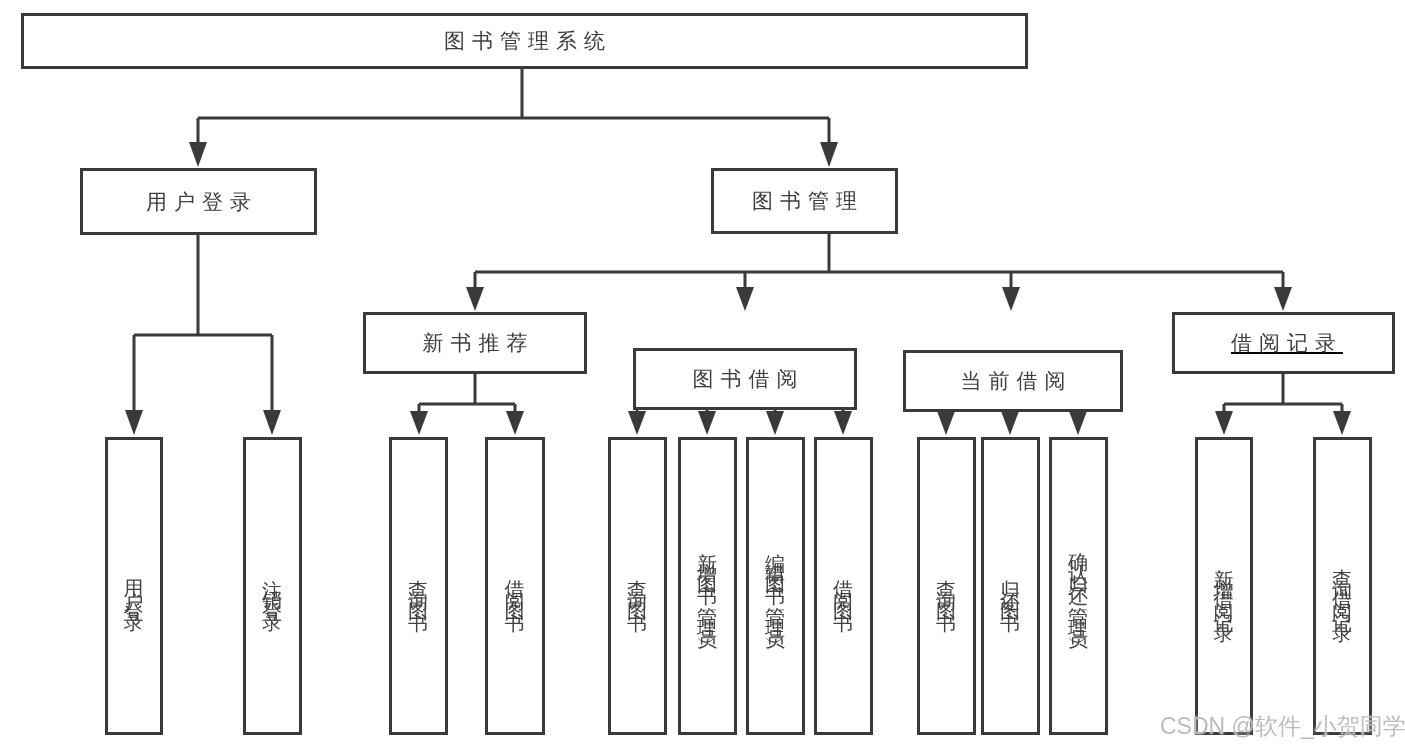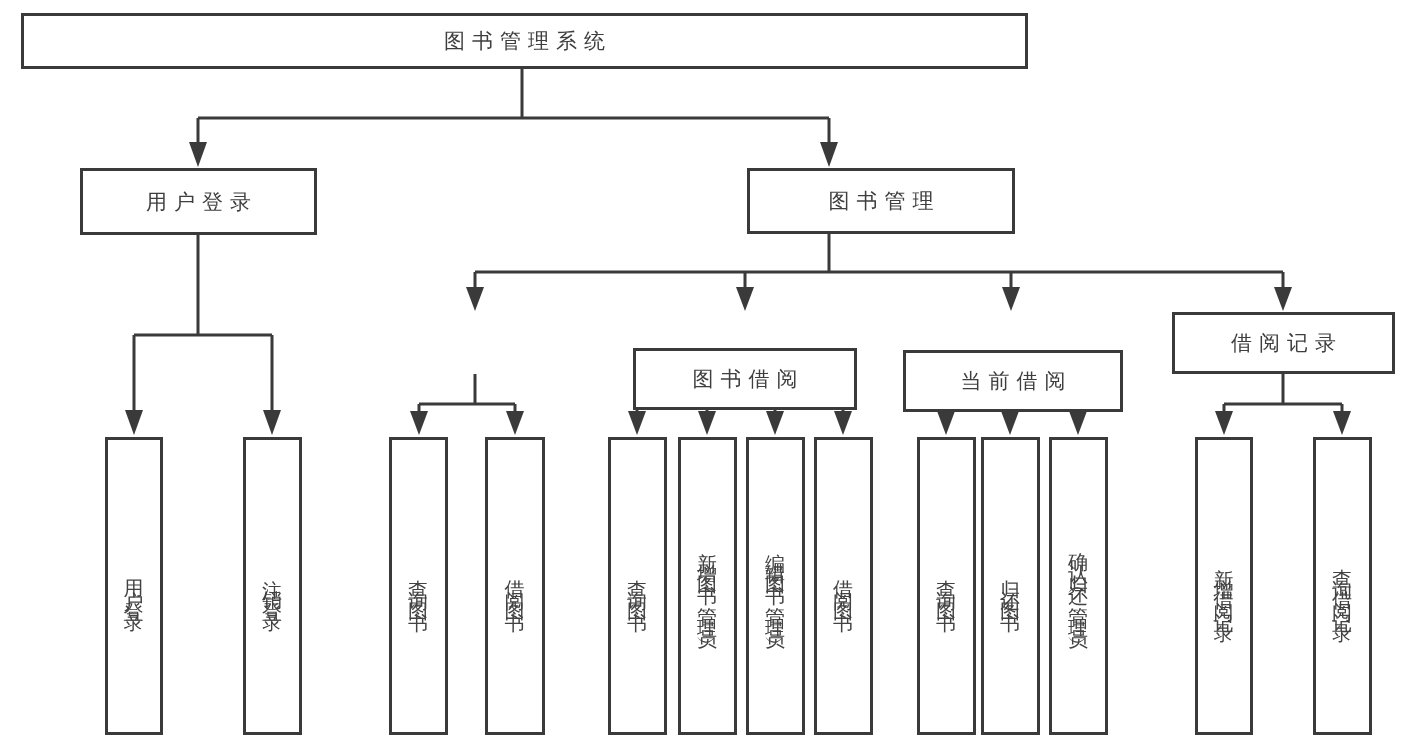--- a/index.html
+++ b/index.html
@@ -109,31 +109,34 @@
     </g>
   </svg>
 
   <div class="node" style="left:21px; top:13px; width:1007px; height:56px;">
     <span class="hlabel">图书管理系统</span>
   </div>
 
   <div class="node" style="left:80px; top:168px; width:237px; height:67px;">
     <span class="hlabel">用户登录</span>
   </div>
-  <div class="node" style="left:711px; top:168px; width:268px; height:66px;margin-left:36px;">
+  <div class="node" style="left:711px; top:168px; width:187px; height:66px;">
     <span class="hlabel">图书管理</span>
   </div>
 
+  <div class="node" style="left:363px; top:312px; width:224px; height:62px;">
+    <span class="hlabel">新书推荐</span>
+  </div>
   <div class="node" style="left:633px; top:312px; width:224px; height:62px;margin-top:36px;">
     <span class="hlabel">图书借阅</span>
   </div>
   <div class="node" style="left:903px; top:312px; width:220px; height:62px;margin-top:38px;">
     <span class="hlabel">当前借阅</span>
   </div>
-  <div class="node" style="left:1172px; top:312px; width:223px; height:62px;">
+  <div class="node" style="left:1172px; top:312px; width:223px; height:62px;text-decoration:underline;">
     <span class="hlabel">借阅记录</span>
   </div>
 
   <div class="node" style="left:105px; top:437px; width:58px; height:298px;">
     <span class="vlabel">用户登录</span>
   </div>
   <div class="node" style="left:243px; top:437px; width:59px; height:298px;">
     <span class="vlabel">注销登录</span>
   </div>
 
@@ -167,14 +170,15 @@
     <span class="vlabel">确认归还（管理员）</span>
   </div>
 
   <div class="node" style="left:1195px; top:437px; width:58px; height:298px;">
     <span class="vlabel">新增借阅记录</span>
   </div>
   <div class="node" style="left:1313px; top:437px; width:59px; height:298px;">
     <span class="vlabel">查询借阅记录</span>
   </div>
 
+  <div class="watermark">CSDN @软件_小贺同学</div>
 
 </div>
 
 </body></html>

